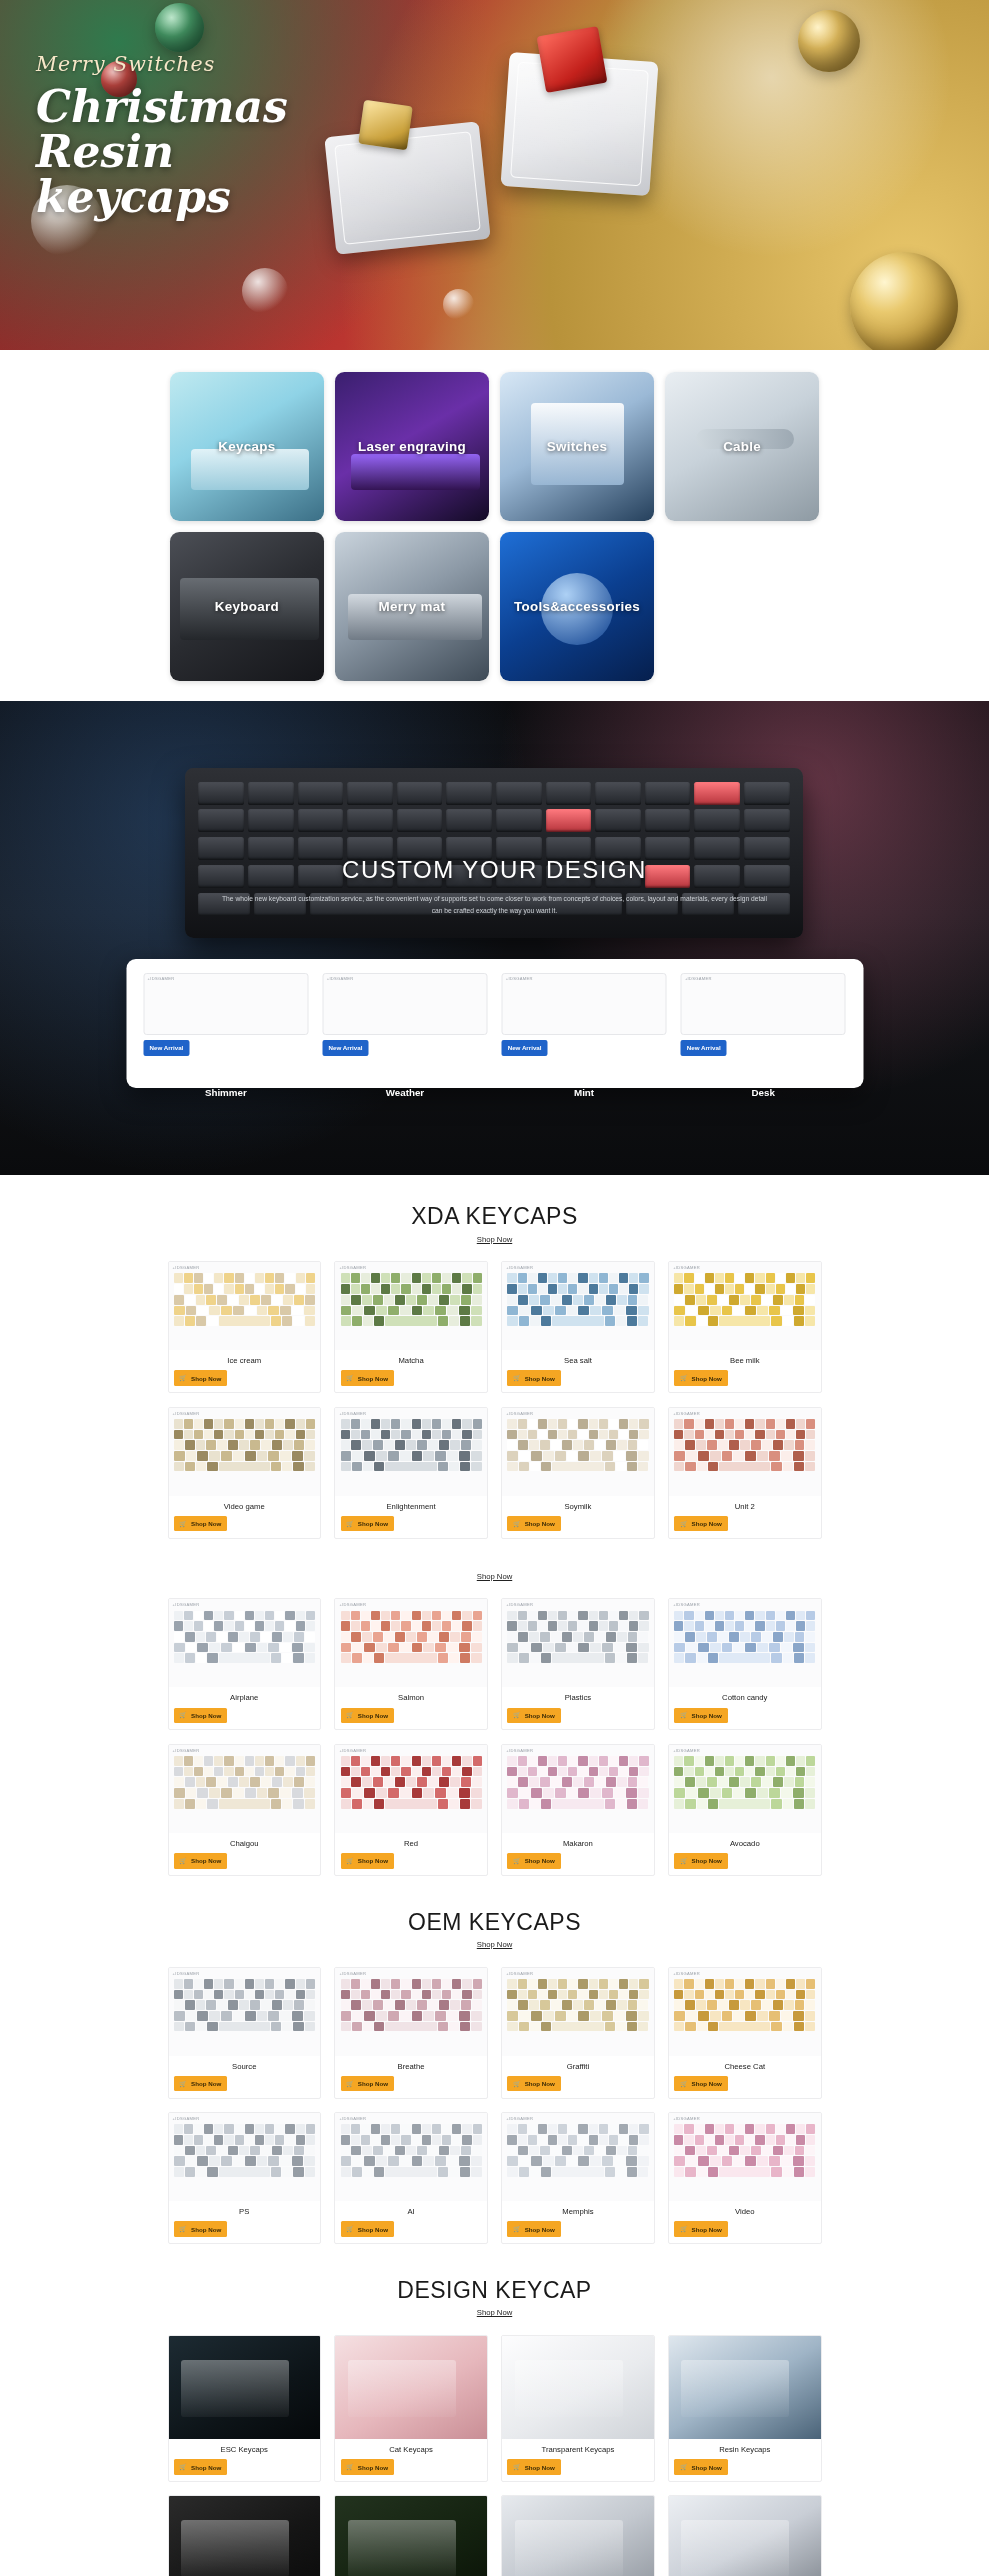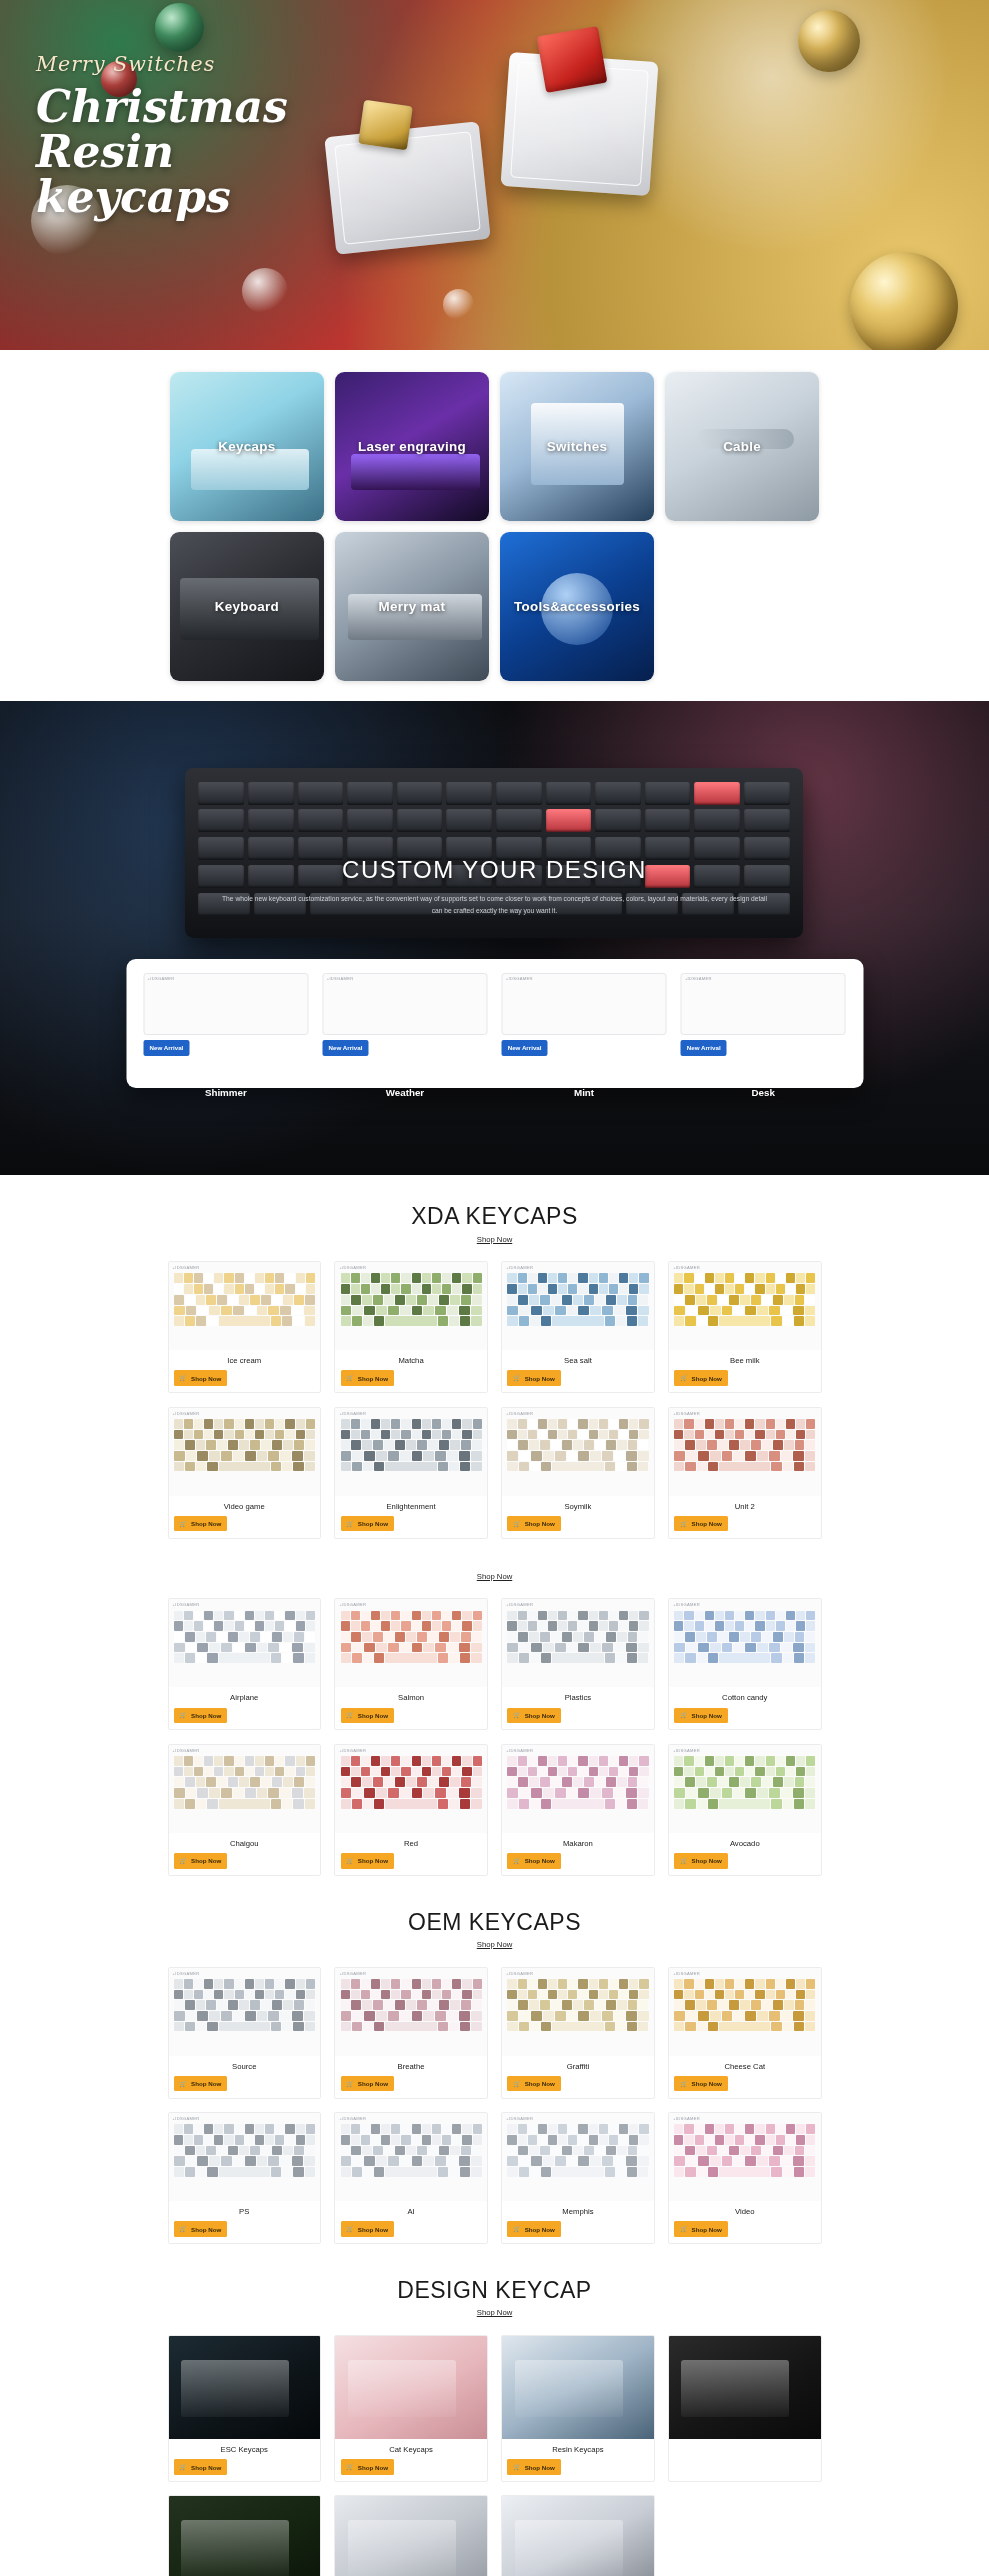--- a/index.html
+++ b/index.html
@@ -2460,20 +2460,30 @@
         <div class="photo-img pi2">
           <div class="photo-deco" style="left:12.4px;top:24px;width:108px;height:57px;background:linear-gradient(180deg,rgba(255,255,255,.35),rgba(255,255,255,.05));"></div>
         </div>
         <div class="card-name">Cat Keycaps</div>
         <button class="shop-btn">
           <span class="cart-ic">🛒</span>
           <span>Shop Now</span>
         </button>
       </div>
       <div class="card">
+        <div class="photo-img pi3">
+          <div class="photo-deco" style="left:12.4px;top:24px;width:108px;height:57px;background:linear-gradient(180deg,rgba(255,255,255,.35),rgba(255,255,255,.05));"></div>
+        </div>
+        <div class="card-name">Transparent Keycaps</div>
+        <button class="shop-btn">
+          <span class="cart-ic">🛒</span>
+          <span>Shop Now</span>
+        </button>
+      </div>
+      <div class="card">
         <div class="photo-img pi4">
           <div class="photo-deco" style="left:12.4px;top:24px;width:108px;height:57px;background:linear-gradient(180deg,rgba(255,255,255,.35),rgba(255,255,255,.05));"></div>
         </div>
         <div class="card-name">Resin Keycaps</div>
         <button class="shop-btn">
           <span class="cart-ic">🛒</span>
           <span>Shop Now</span>
         </button>
       </div>
       <div class="card">

